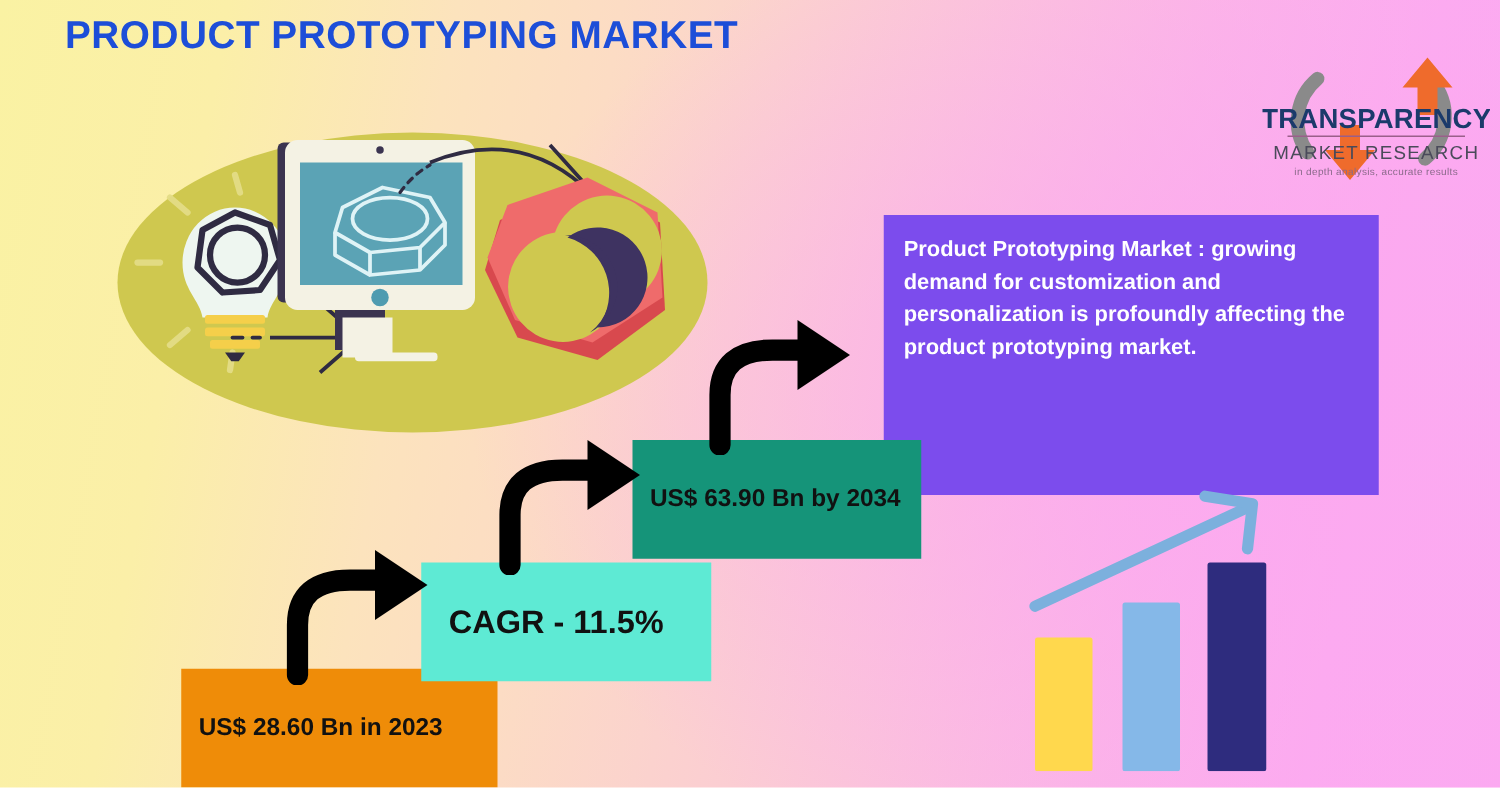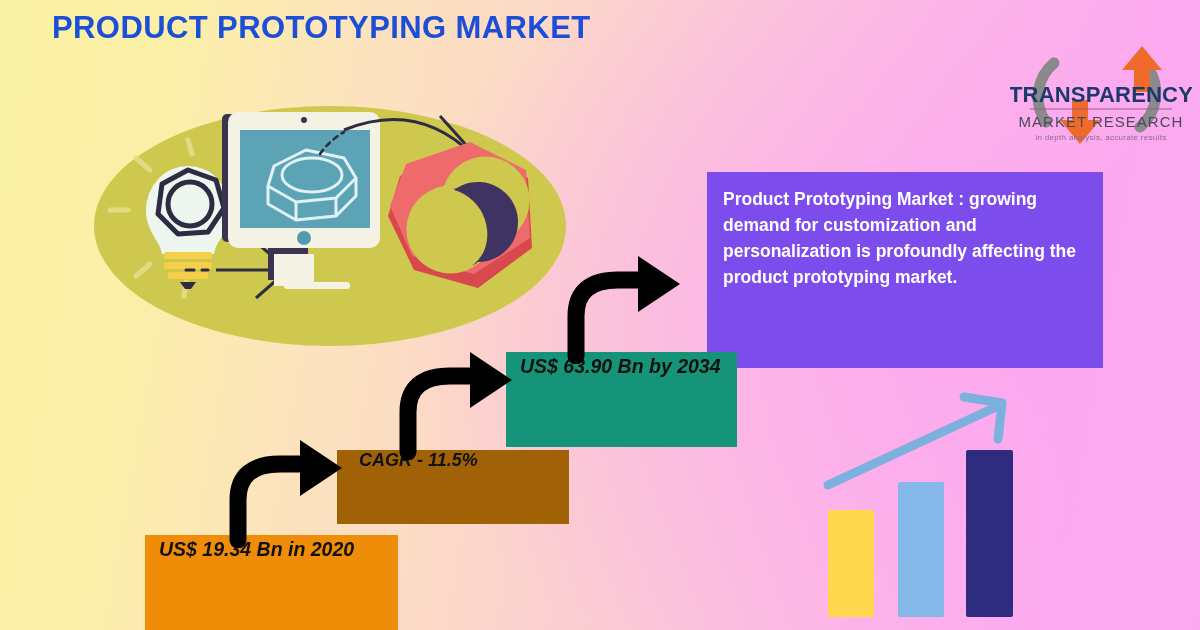--- a/index.html
+++ b/index.html
@@ -33,40 +33,40 @@
   
   .logo { position:absolute; right:8px; top:36px; width:182px; height:118px;margin-left:24px; }
   .logo svg { display:block; width:100%; height:100%; }
 
   
   .illus { position:absolute; left:88px; top:92px; width:500px; height:268px; }
   .illus svg { display:block; width:100%; height:100%; }
 
   
   .callout {
-    position:absolute; left:707px; top:172px; width:396px; height:196px;
+    position:absolute; left:707px; top:172px; width:396px; height:224px;
     background:#7c4ced; color:#ffffff;
     padding:14px 16px 0 16px;
     font-size:17.5px; font-weight:bold; line-height:1.49;
   }
 
   
   .step {
-    position:absolute; display:flex; align-items:flex-start;
-    font-weight:bold; color:#111111;font-style:italic;
+    position:absolute; display:flex; align-items:center;
+    font-weight:bold; color:#111111;
   }
   .step .txt { padding:0 0 0 14px; }
 
   .step-orange {
     left:145px; top:535px; width:253px; height:95px;
     background:#ef8c08; font-size:19.5px; line-height:1.45;
   }
   .step-blue {
-    left:337px; top:450px; width:232px; height:74px;
-    background:#a16207; font-size:18px;
+    left:337px; top:450px; width:232px; height:95px;
+    background:#5eead4; font-size:26px;
   }
   .step-blue .txt { padding-left:22px; }
   .step-teal {
     left:506px; top:352px; width:231px; height:95px;
     background:#159479; font-size:19.5px; line-height:1.45;
   }
 
   
   .arr { position:absolute; }
   .arr svg { display:block; }
@@ -167,21 +167,21 @@
       <path d="M364 96 a42 42 0 0 1 42 42 a42 42 0 0 1 -22 36 a44 44 0 0 0 -20 -78 z" fill="#3e3361"></path>
     </g>
   </svg>
 </div>
 
 <div class="callout">
   <span>Product Prototyping Market : growing demand for customization and personalization is profoundly affecting the product prototyping market.</span>
 </div>
 
 <div class="step step-orange">
-  <span class="txt">US$ 19.34 Bn in 2020</span>
+  <span class="txt">US$ 28.60 Bn in 2023</span>
 </div>
 
 <div class="step step-blue">
   <span class="txt">CAGR - 11.5%</span>
 </div>
 
 <div class="step step-teal">
   <span class="txt">US$ 63.90 Bn by 2034</span>
 </div>
 

